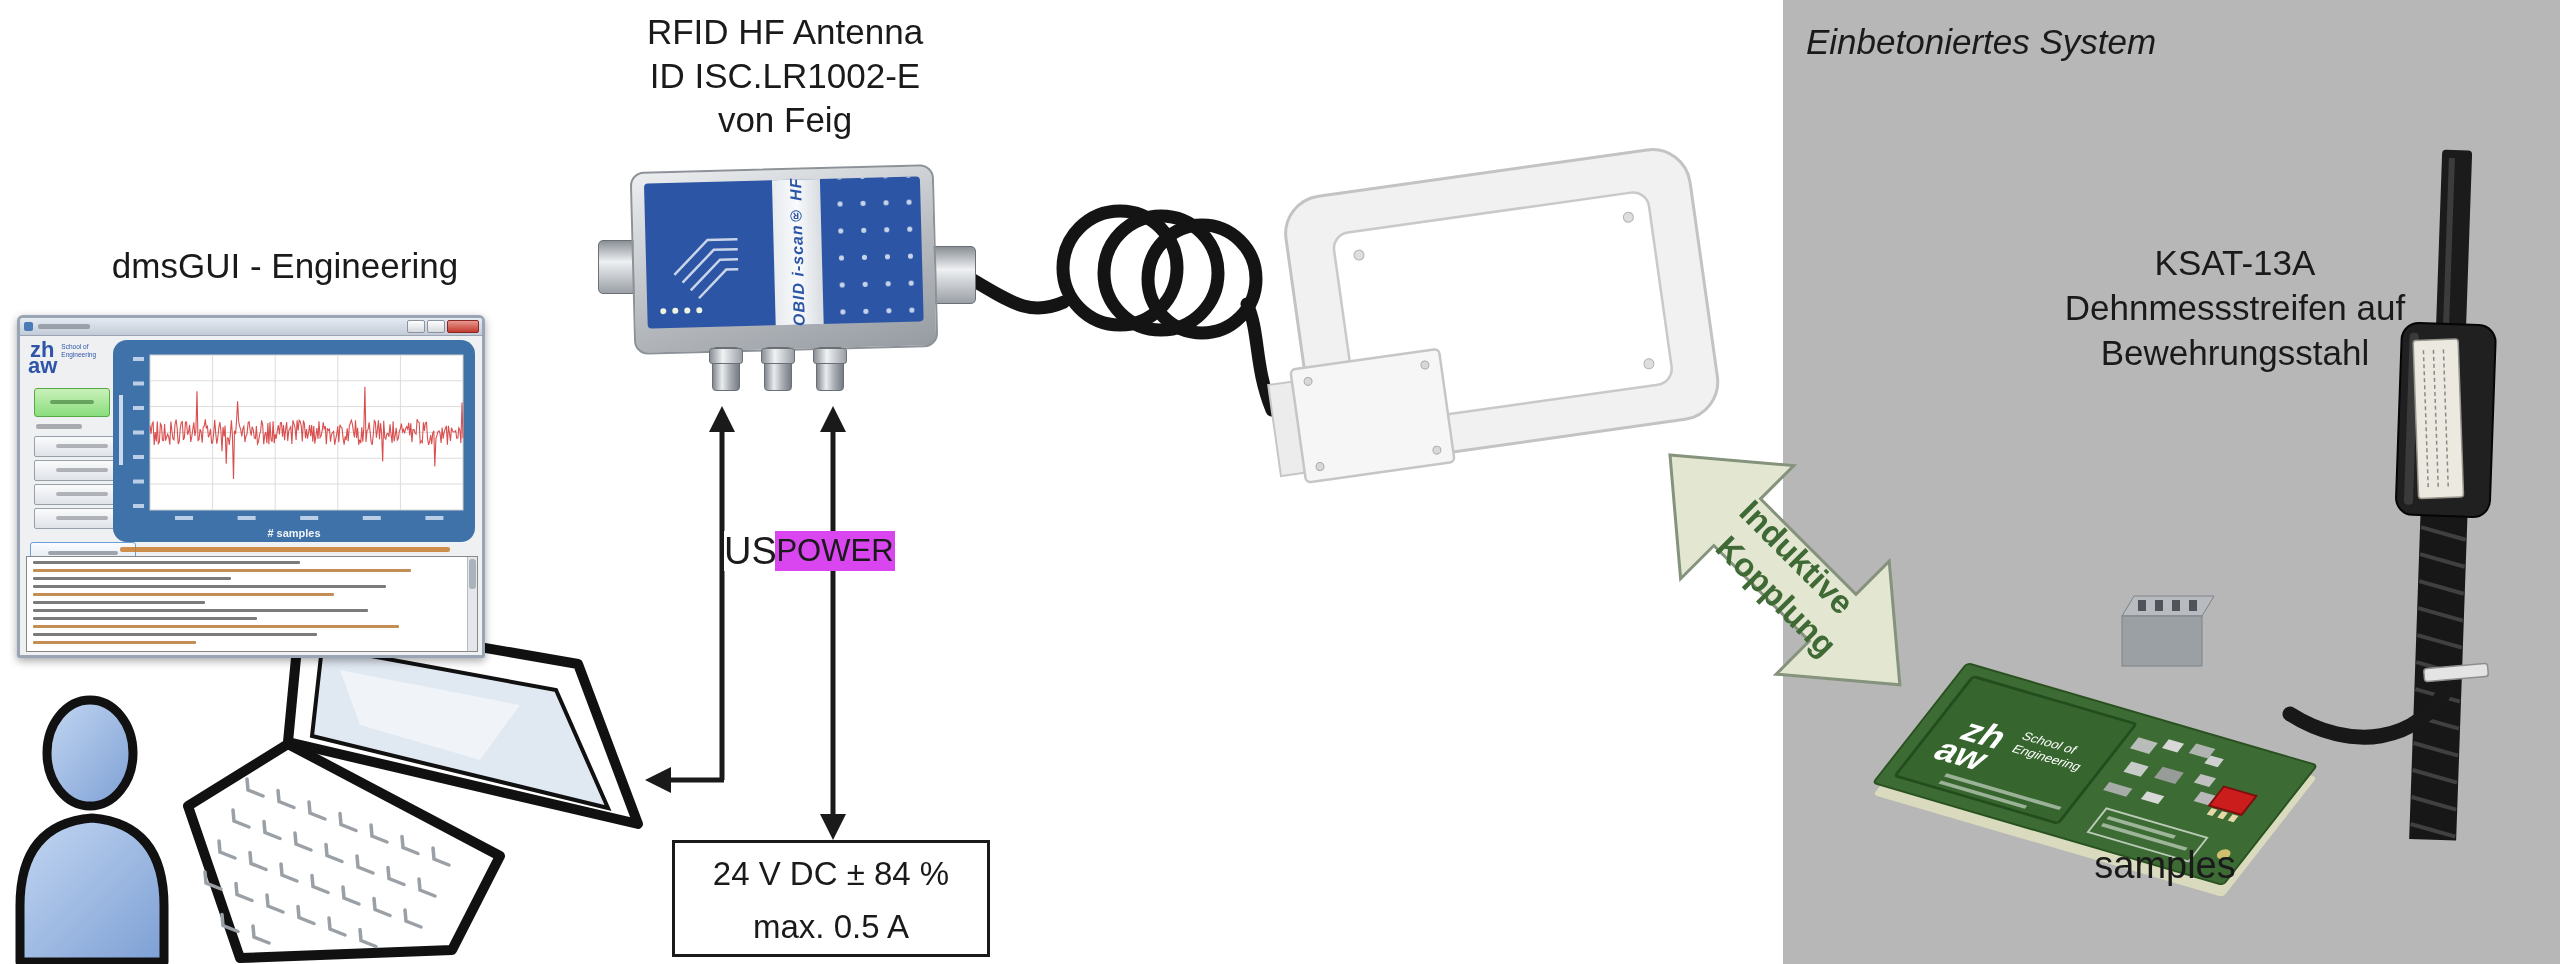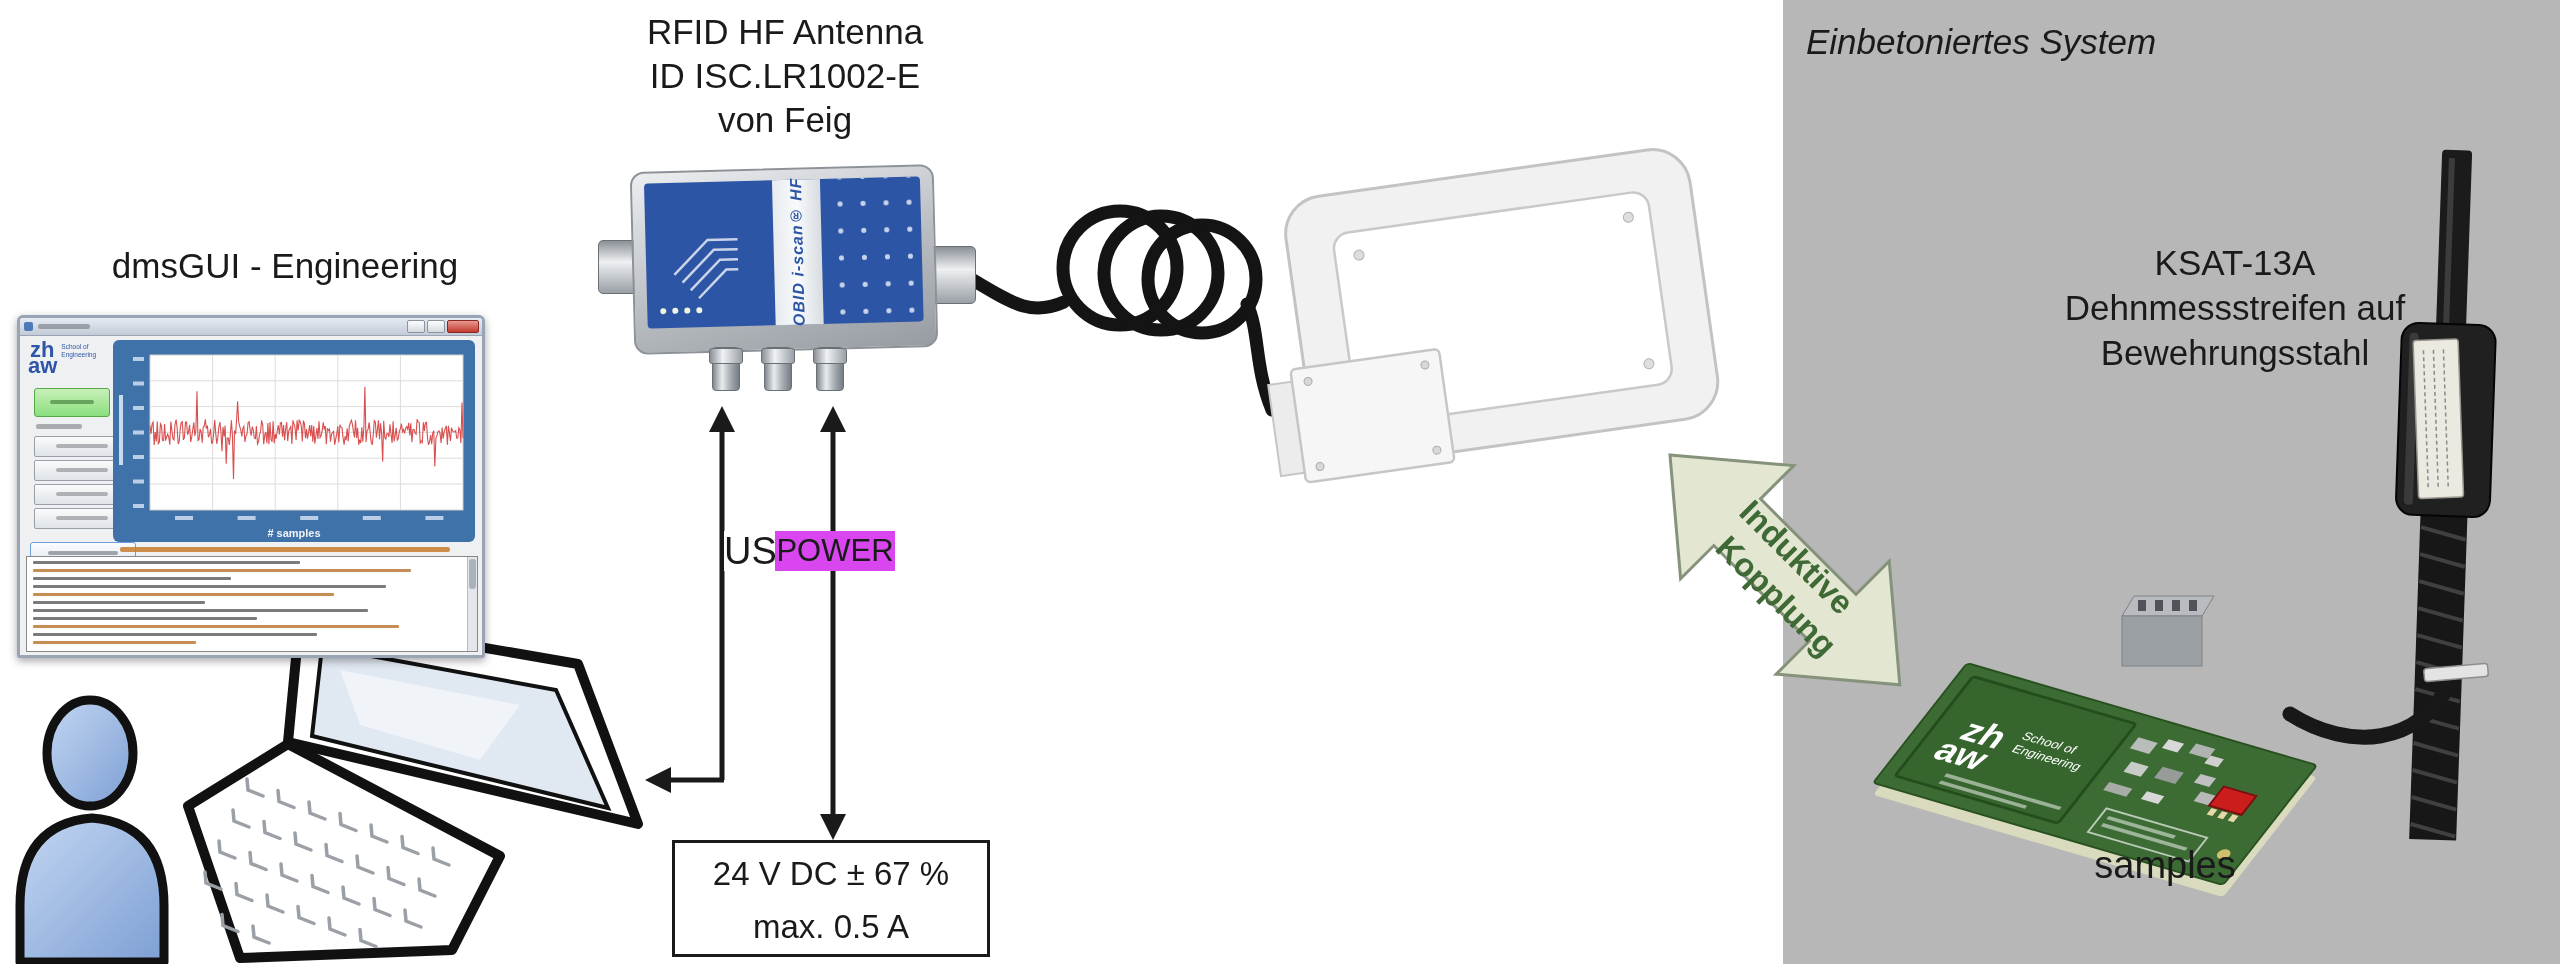--- a/index.html
+++ b/index.html
@@ -45,21 +45,21 @@
            background:linear-gradient(#fafbfc,#dfe3e8);}
   .cmd-btn::after{content:"";display:block;width:52px;height:4px;margin:7px auto;background:#84888e;opacity:.6;border-radius:2px;}
   #wide-btn{position:absolute;left:10px;top:224px;width:104px;height:21px;border:1px solid #6a9fd8;border-radius:3px;
             background:linear-gradient(#fbfcfe,#dde6f0);}
   #wide-btn::after{content:"";display:block;width:70px;height:4px;margin:8px auto;background:#6a7végé?;}
   #wide-btn::after{content:"";display:block;width:70px;height:4px;margin:8px auto;background:#6a7078;opacity:.6;border-radius:2px;}
   .combo{position:absolute;left:10px;width:102px;height:19px;border:1px solid #8a9098;border-radius:2px;background:#fff;}
   .combo::before{content:"";position:absolute;left:6px;top:7px;width:48px;height:4px;background:#84888e;opacity:.6;border-radius:2px;}
   .combo::after{content:"";position:absolute;right:5px;top:7px;border:5px solid transparent;border-top-color:#555;}
   
-  #chart-panel{position:absolute;left:93px;top:22px;width:362px;height:202px;border-radius:6px;
+  #chart-panel{position:absolute;left:93px;top:22px;width:362px;height:202px;border-radius:14px;
                background:var(--chart-blue);text-decoration:underline;}
   #chart-xlabel{position:absolute;left:0;right:0;bottom:3px;text-align:center;color:rgba(255,255,255,.92);
                 font-size:11px;font-weight:bold;}
   #status-line{position:absolute;left:100px;top:229px;width:330px;height:5px;background:#c87d2e;opacity:.85;border-radius:2px;}
   #logbox{position:absolute;left:6px;top:238px;width:450px;height:94px;background:#fff;border:1px solid #888;overflow:hidden;}
   #logbars{position:absolute;left:6px;top:4px;right:14px;bottom:2px;}
   .logline{height:3px;margin-bottom:5px;background:#5a5a5a;opacity:.8;border-radius:1px;}
   .logline.or{background:#b5712c;}
   #logscroll{position:absolute;right:0;top:0;bottom:0;width:9px;background:#e3e6ea;border-left:1px solid #bbb;}
   #logthumb{position:absolute;right:1px;top:2px;width:7px;height:30px;background:#aab2bc;border-radius:3px;}
@@ -271,21 +271,21 @@
   <div class="lbl" id="ksat-label">
     <div>KSAT-13A</div>
       <div>Dehnmessstreifen auf</div>
       <div>Bewehrungsstahl</div>
   </div>
   <div class="lbl" id="usb-label">USB</div>
   <div class="lbl" id="power-label">POWER</div>
   <div class="lbl" id="dmstag-label">samples</div>
 
   <div id="power-box">
-    <div class="pline">24 V DC ± 67 %</div>
+    <div class="pline">24 V DC ± 84 %</div>
     <div class="pline">max. 0.5 A</div>
   </div>
 
   <div id="gui-win">
     <div id="tbar">
       <span id="tico"></span>
       <span id="tsmudge"></span>
       <span class="wbtns">
         <span class="wb"></span>
         <span class="wb"></span>

